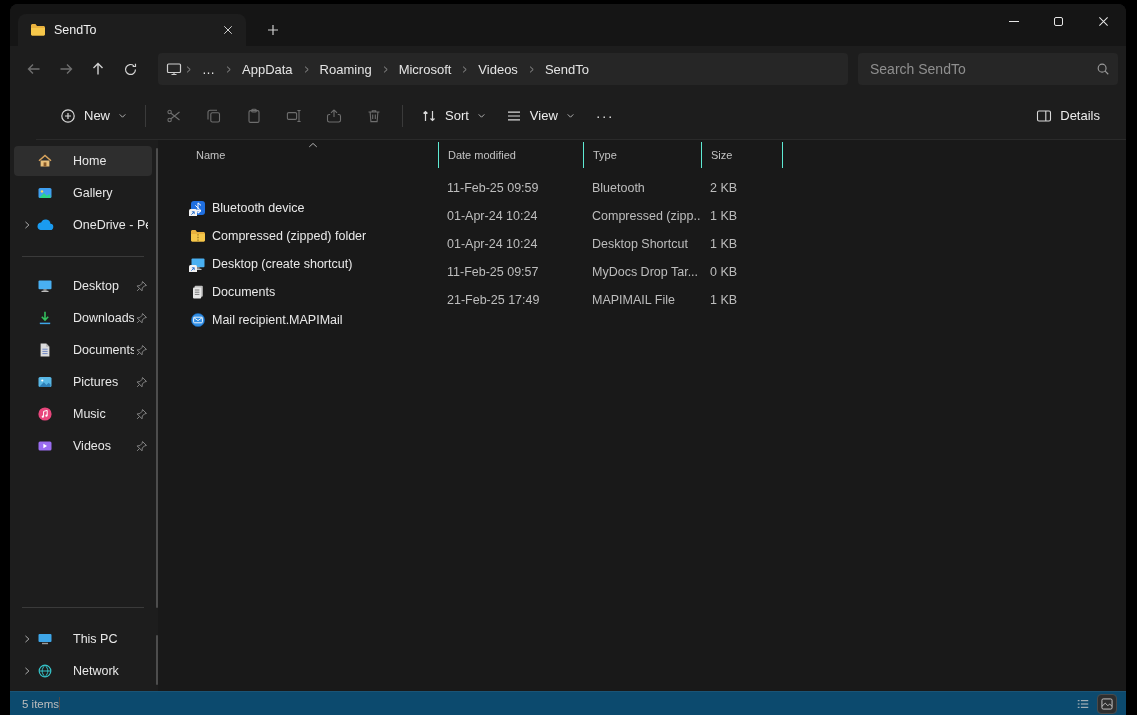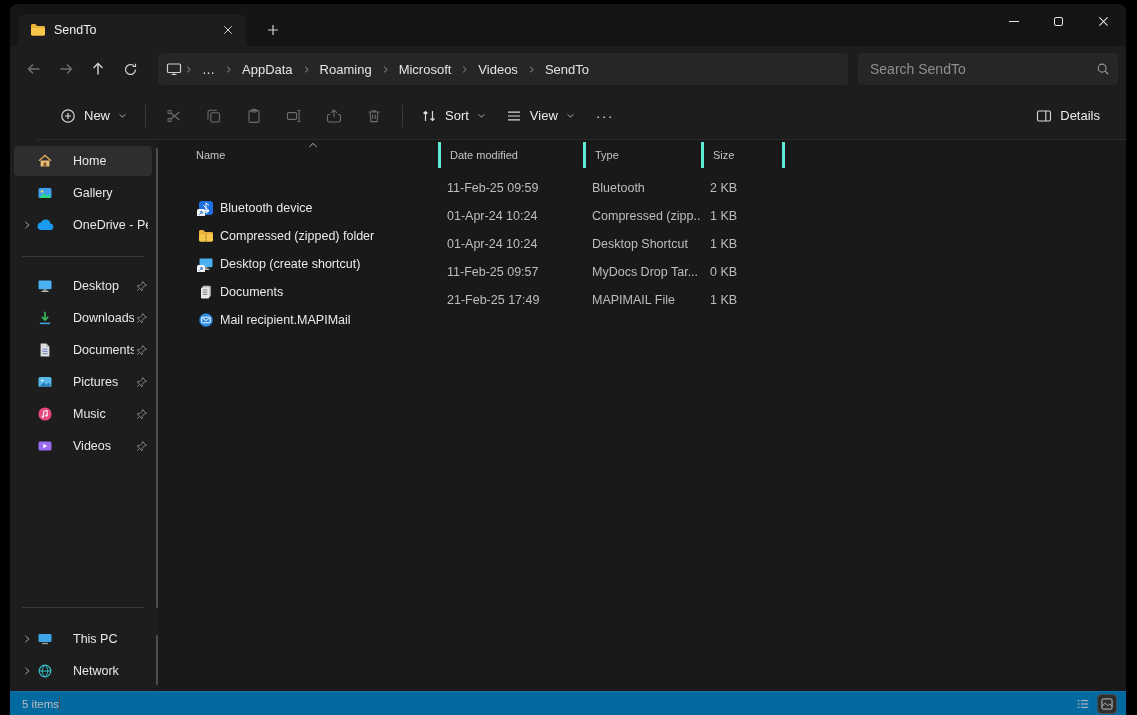--- a/index.html
+++ b/index.html
@@ -64,33 +64,33 @@
   .side-hr.bottom { margin:0 8px 16px; }
   .side-bottom { margin-top:auto; }
   .vscroll { position:absolute; left:146px; width:2px; background:#4d4d4d; border-radius:2px; cursor:pointer; }
 
   
   .main { flex:1; background:#191919; padding-top:2px; overflow:hidden; }
   .hrow, .frow { display:grid; grid-template-columns:280px 145px 118px 81px auto; align-items:center; }
   .hrow { height:26px; font-size:11px; color:#c3c3c3; }
   .hcell { height:26px; display:flex; align-items:center; padding-left:9px; position:relative; cursor:pointer; }
   .hcell.namecol { padding-left:38px; }
-  .hcell.bordered { border-left:3px solid #5eead4; }
+  .hcell.bordered { border-left:1px solid #5eead4; }
   .sort-asc { position:absolute; left:150px; top:-1px; color:#c3c3c3; }
   .frow { height:28px; font-size:12.5px; color:#bdbdbd; cursor:pointer; }
-  .frow .namecell { display:flex; align-items:center; padding-left:40px; color:#e9e9e9; overflow:hidden; white-space:nowrap;margin-top:40px; }
+  .frow .namecell { display:flex; align-items:center; padding-left:32px; color:#e9e9e9; overflow:hidden; white-space:nowrap;margin-top:40px; }
   .fic { width:16px; height:16px; flex:none; position:relative; margin-right:6px; }
   .fic svg { display:block; }
   .sc-arrow { position:absolute; left:-1px; bottom:-1px; width:8px; height:8px; }
   .cell { padding-left:9px; white-space:nowrap; overflow:hidden; }
 
   
   .statusbar { height:24px; flex:none; display:flex; align-items:center; 
                padding:0 10px 0 12px; font-size:11.5px; color:#bdbdbd;
-               border-top:1px solid rgba(255,255,255,.06); background:#0369a1; }
+               border-top:1px solid rgba(255,255,255,.06); background:#0c4a6e; }
   .sb-sep { width:1px; height:13px; background:#4a4a4a; }
   .sb-right { margin-left:auto; display:flex; gap:6px; }
   .sb-view { width:18px; height:18px; display:grid; place-items:center; border-radius:3px; cursor:pointer; color:#c9c9c9; }
   .sb-view.active { background:#2e2e2e; outline:1px solid #4a4a4a; }
   svg { display:block; }
 </style>
 </head>
 <body>
 
 <div class="stage">

